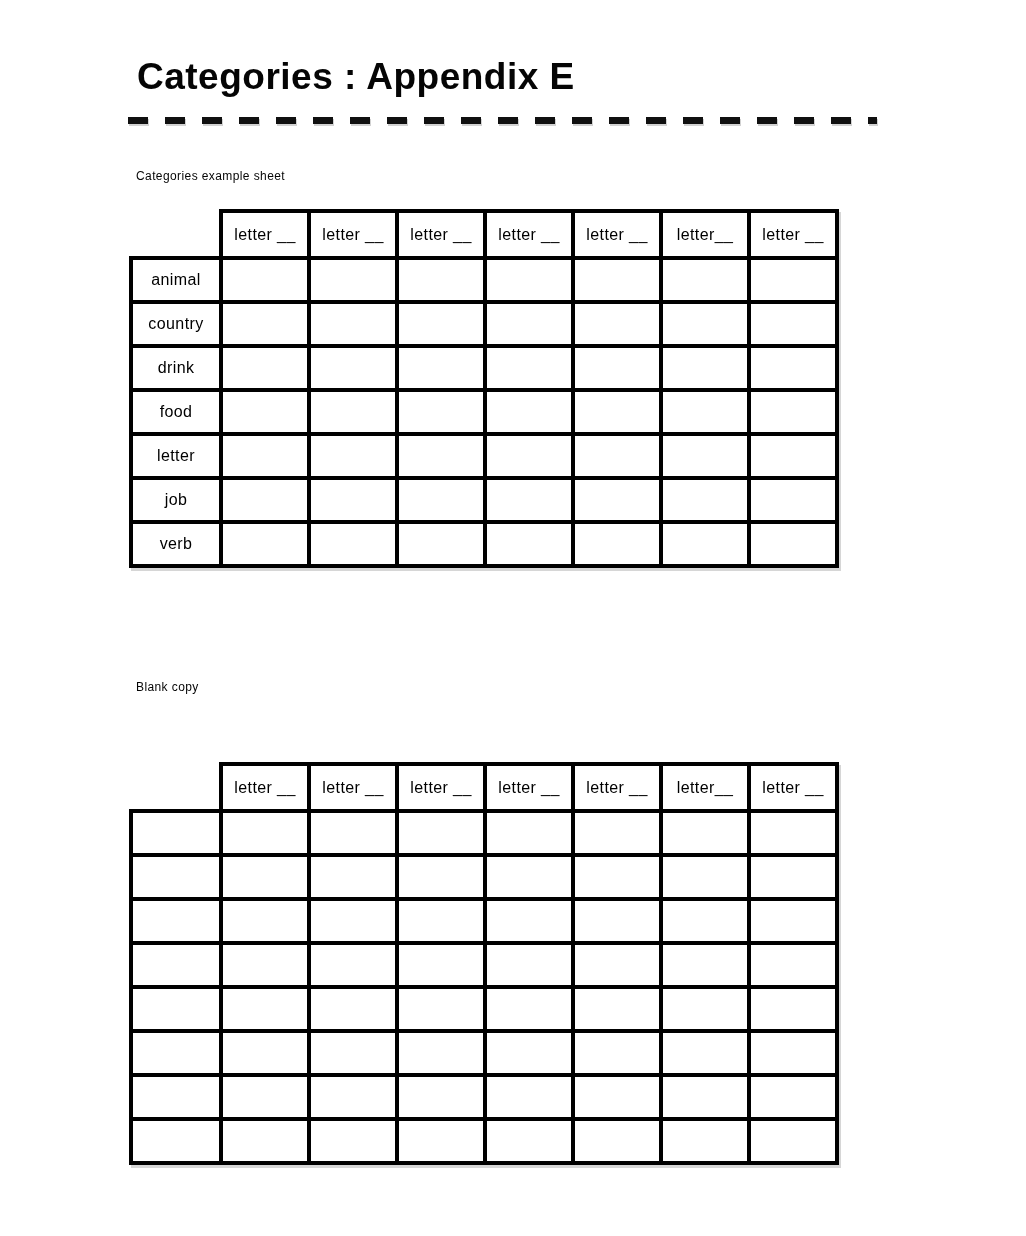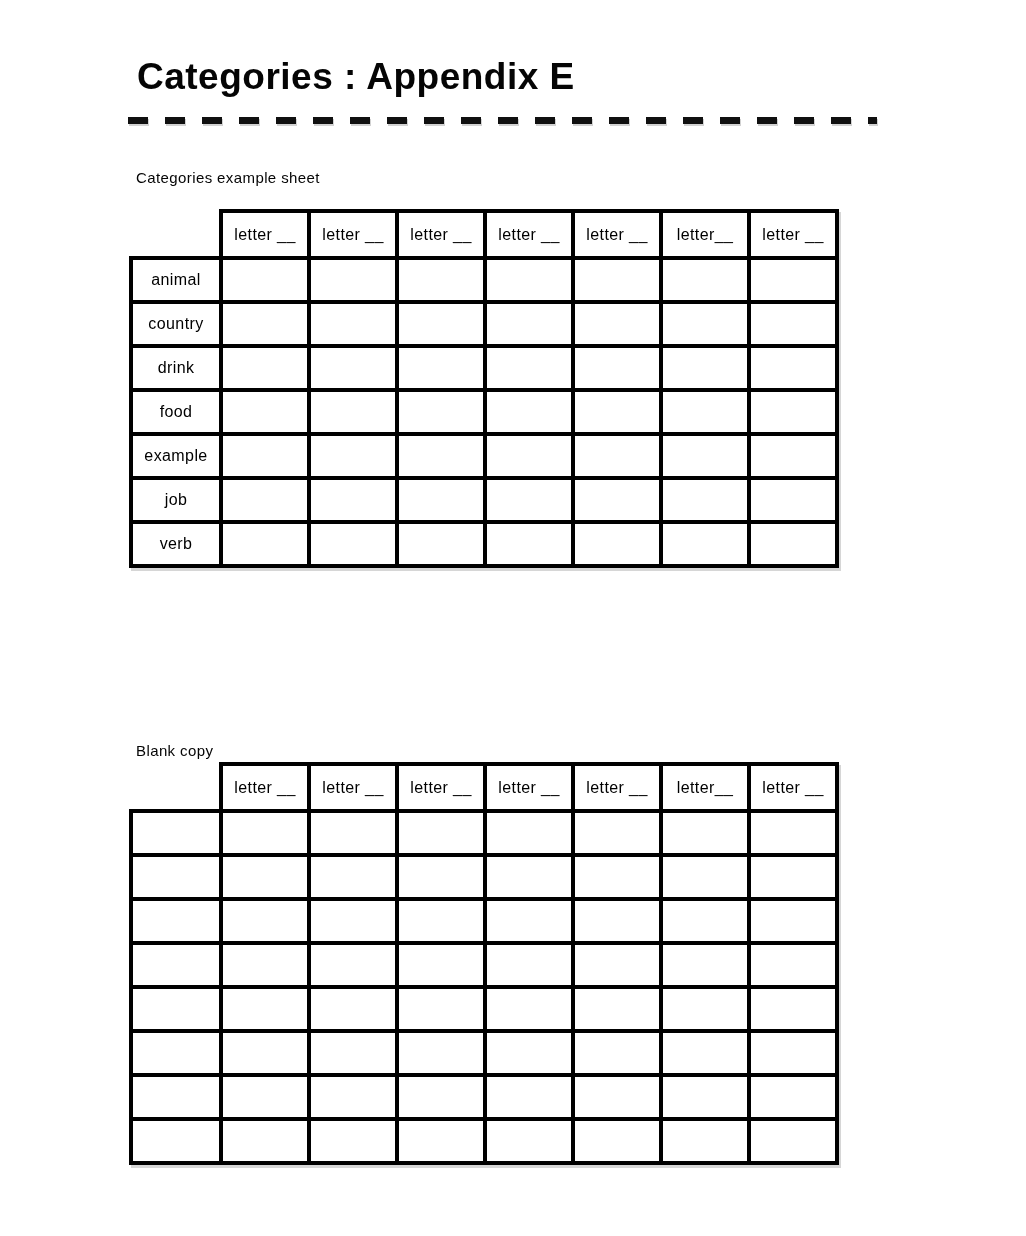--- a/index.html
+++ b/index.html
@@ -31,27 +31,27 @@
     left: 128px;
     top: 117px;
     width: 749px;
     height: 7px;
     background: repeating-linear-gradient(90deg, #101010 0px, #101010 20px, transparent 20px, transparent 37px);
     filter: drop-shadow(1px 2px 0 #d2d2d2);
   }
   .section-label {
     position: absolute;
     left: 136px;
-    font-size: 15px;
+    font-size: 12px;
     letter-spacing: 0.4px;
     color: #050505;
     white-space: nowrap;
   }
   .section-label.example { top: 169px; }
-  .section-label.blank   { top: 742px; }
+  .section-label.blank   { top: 680px; }
 
   table.sheet {
     position: absolute;
     left: 129px;
     border-collapse: collapse;
     table-layout: fixed;
     box-shadow: 2px 3px 0 #d6d6d6;
     padding-left: 26px;
   }
   table.sheet.example { top: 209px; }
@@ -148,21 +148,21 @@
         <td>food</td>
         <td></td>
           <td></td>
           <td></td>
           <td></td>
           <td></td>
           <td></td>
           <td></td>
       </tr>
       <tr>
-        <td>example</td>
+        <td>letter</td>
         <td></td>
           <td></td>
           <td></td>
           <td></td>
           <td></td>
           <td></td>
           <td></td>
       </tr>
       <tr>
         <td>job</td>

